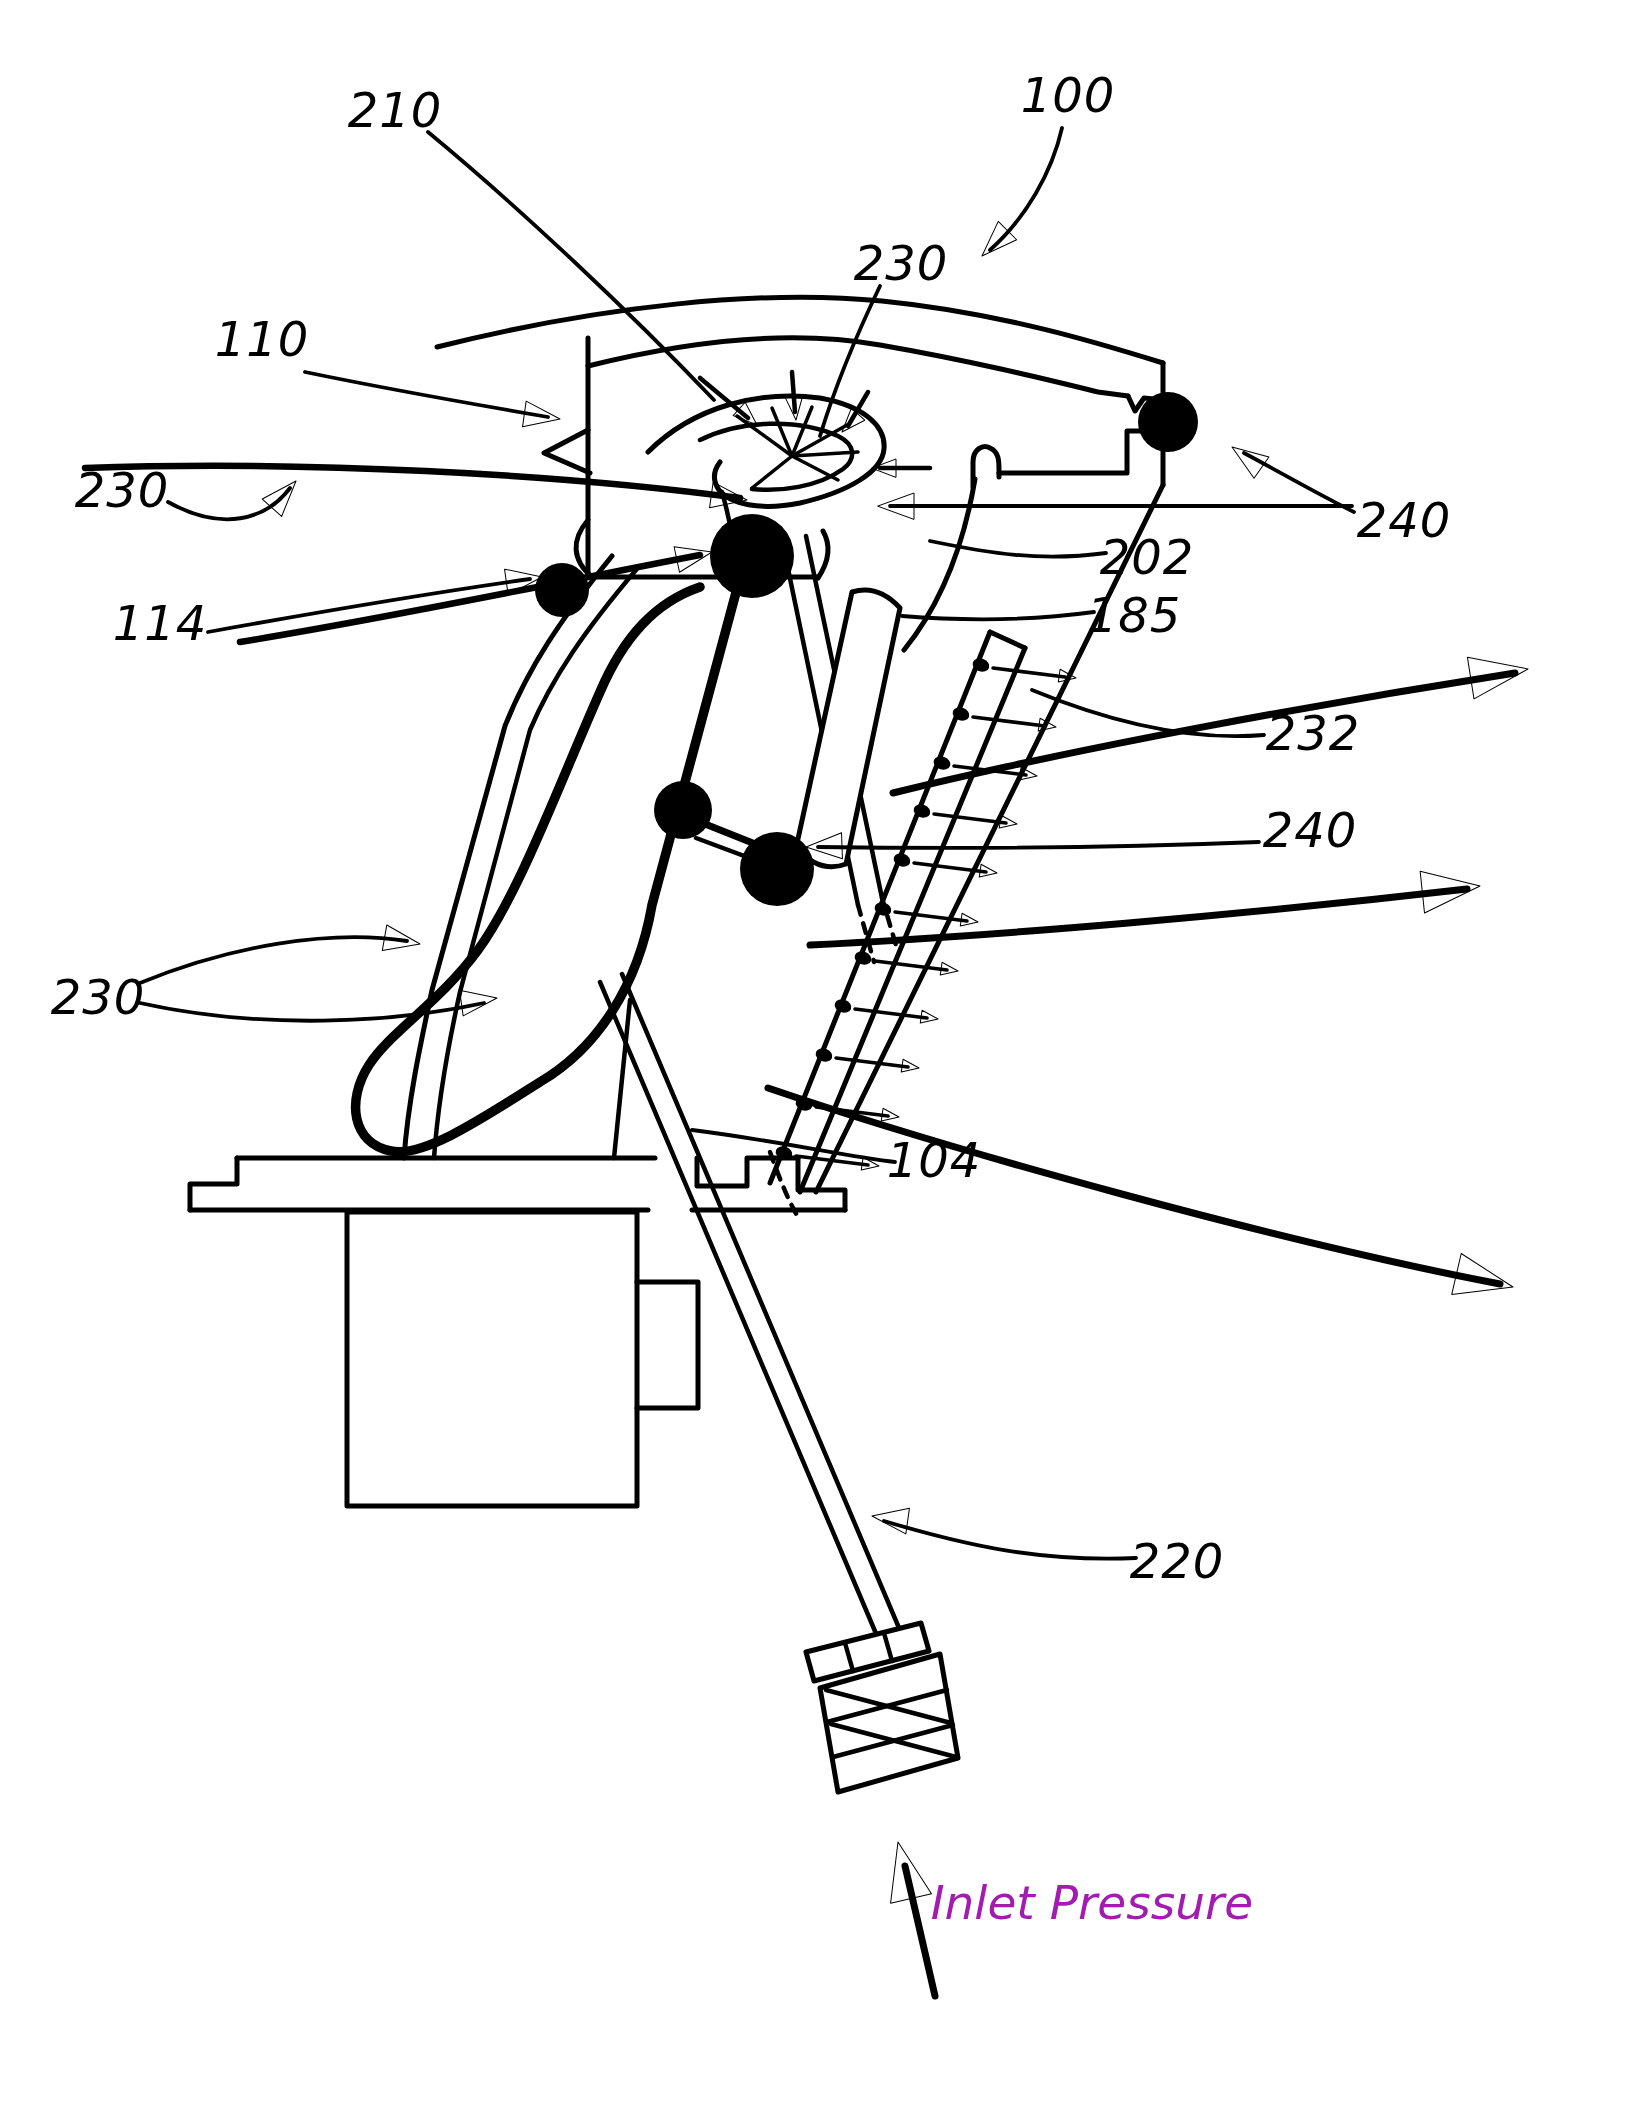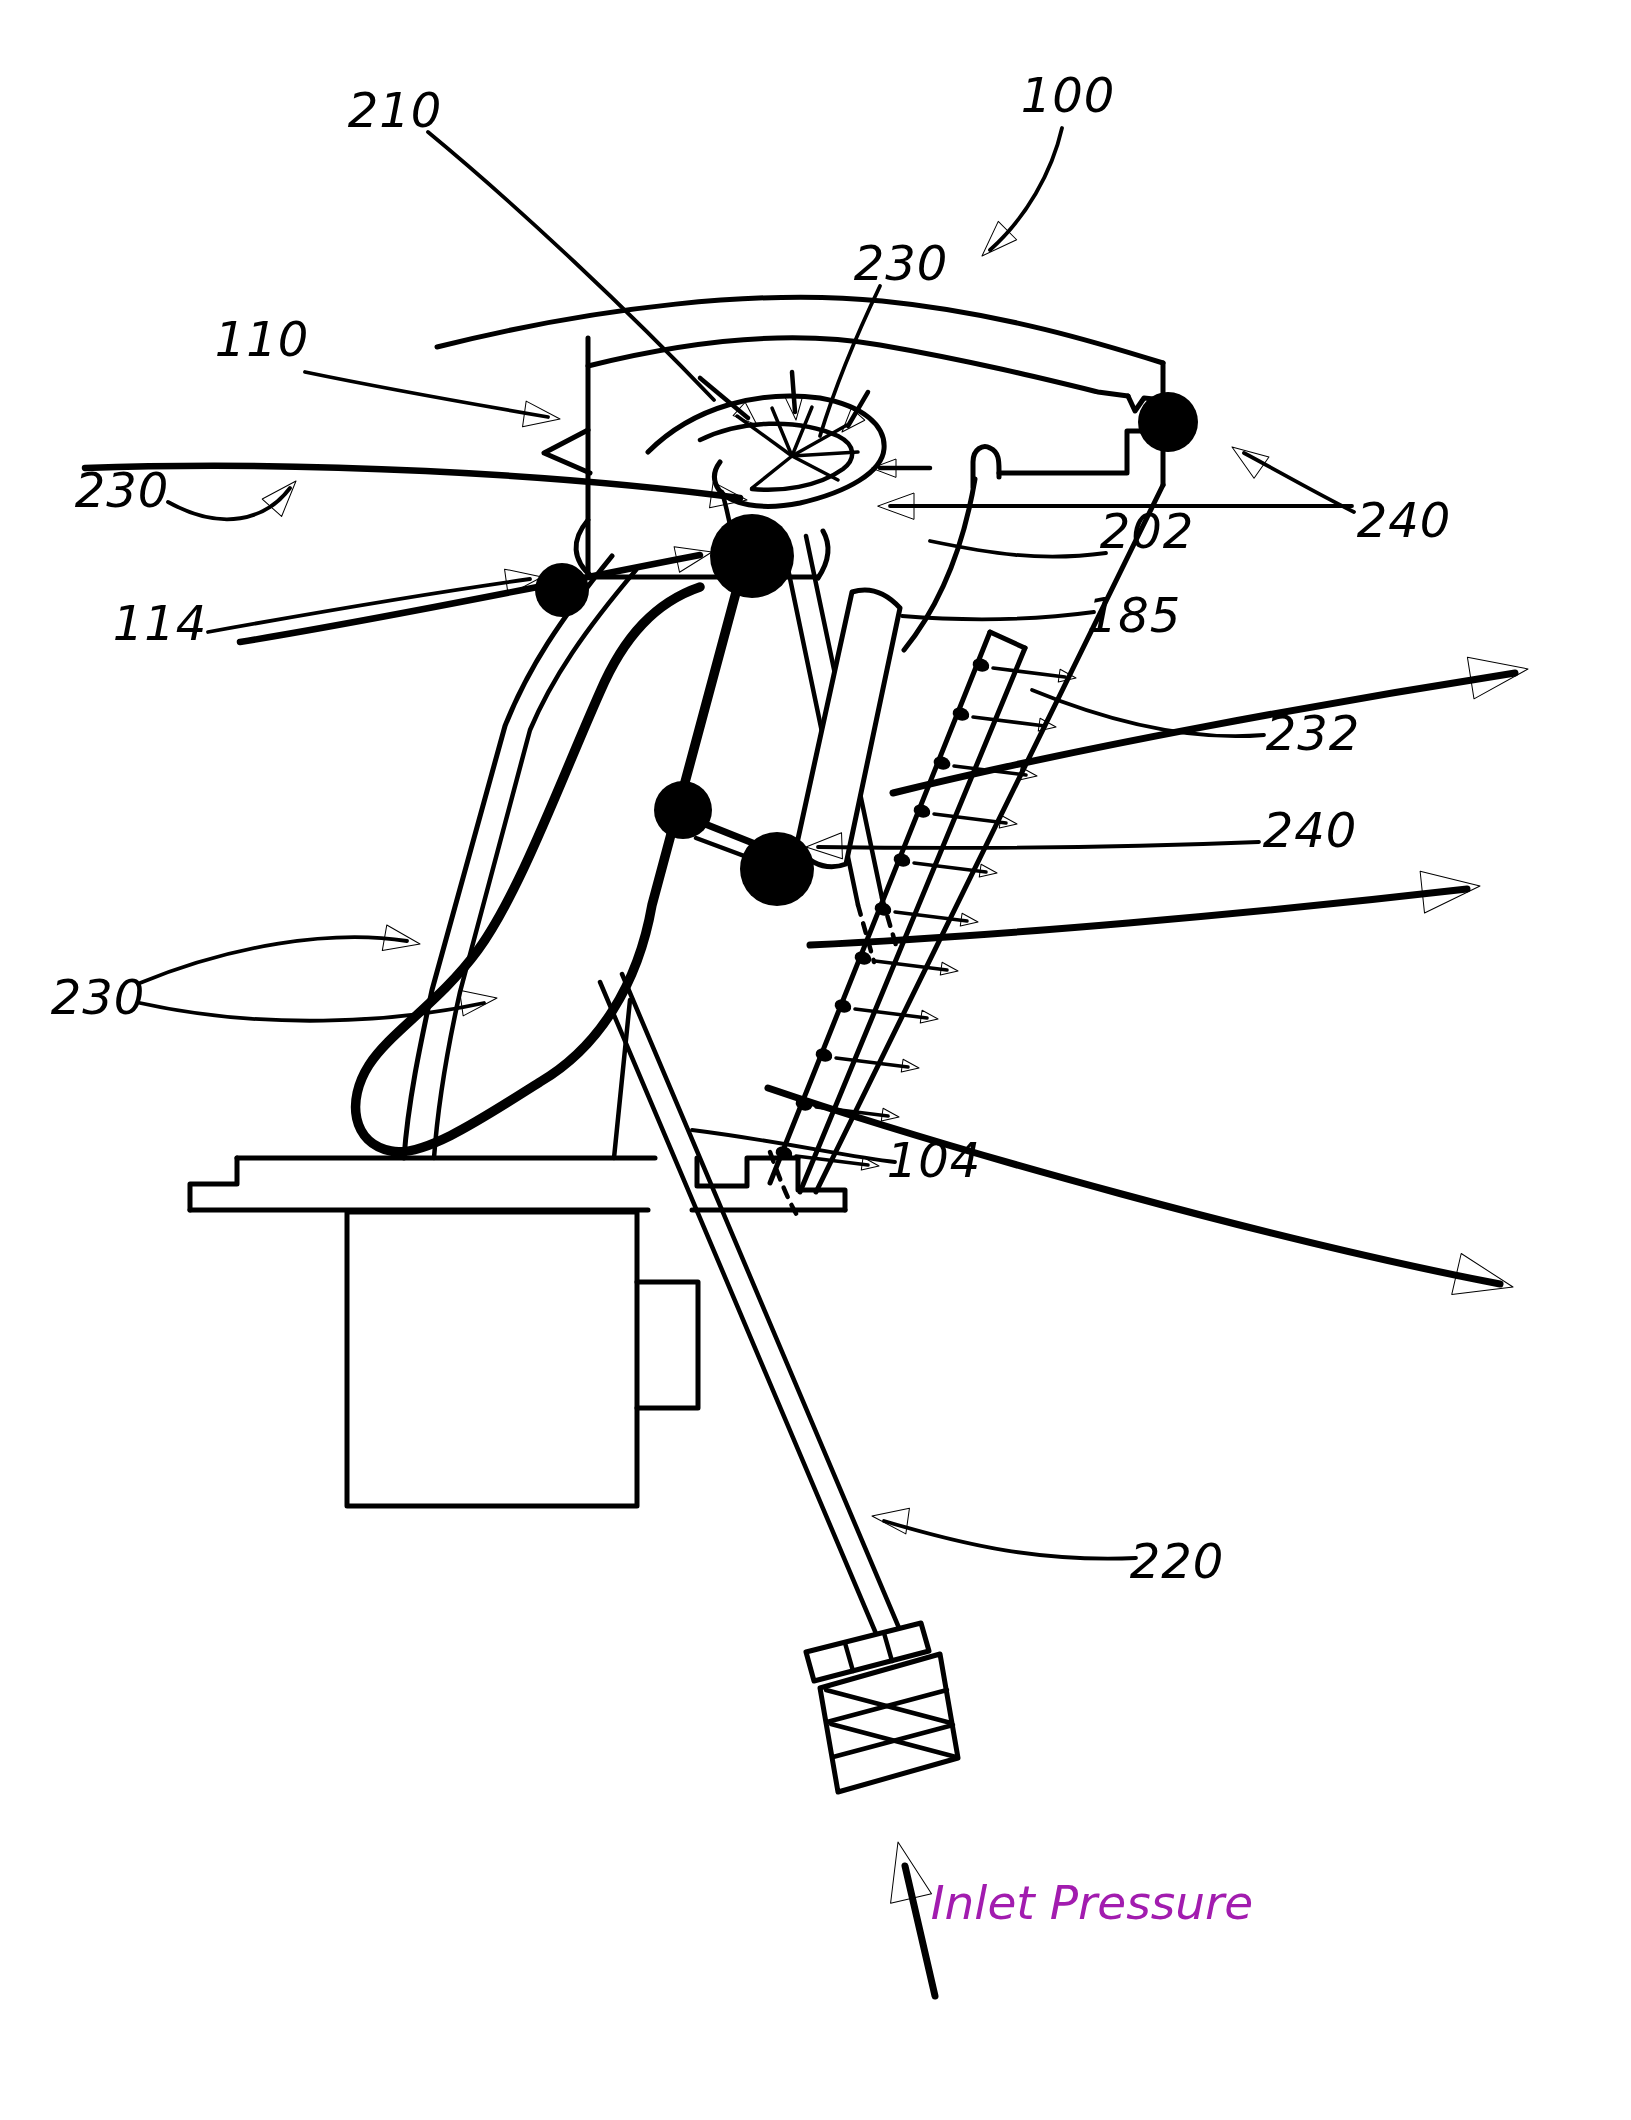--- a/index.html
+++ b/index.html
@@ -219,21 +219,21 @@
       <use href="#ahb" class="fillb" transform="translate(898,1842) rotate(-103)"></use>
     </g>
   </svg>
 
   <div class="ref" style="left:395px;top:110px">210</div>
   <div class="ref" style="left:1068px;top:95px">100</div>
   <div class="ref" style="left:901px;top:263px">230</div>
   <div class="ref" style="left:262px;top:339px">110</div>
   <div class="ref" style="left:122px;top:490px">230</div>
   <div class="ref" style="left:160px;top:623px">114</div>
-  <div class="ref" style="left:1147px;top:531px">202</div>
+  <div class="ref" style="left:1147px;top:557px">202</div>
   <div class="ref" style="left:1134px;top:615px">185</div>
   <div class="ref" style="left:1313px;top:733px">232</div>
   <div class="ref" style="left:1404px;top:520px">240</div>
   <div class="ref" style="left:1310px;top:830px">240</div>
   <div class="ref" style="left:98px;top:997px">230</div>
   <div class="ref" style="left:934px;top:1160px">104</div>
   <div class="ref" style="left:1177px;top:1561px">220</div>
 
   <div class="inlet" style="left:1092px;top:1902px">Inlet Pressure</div>
 

